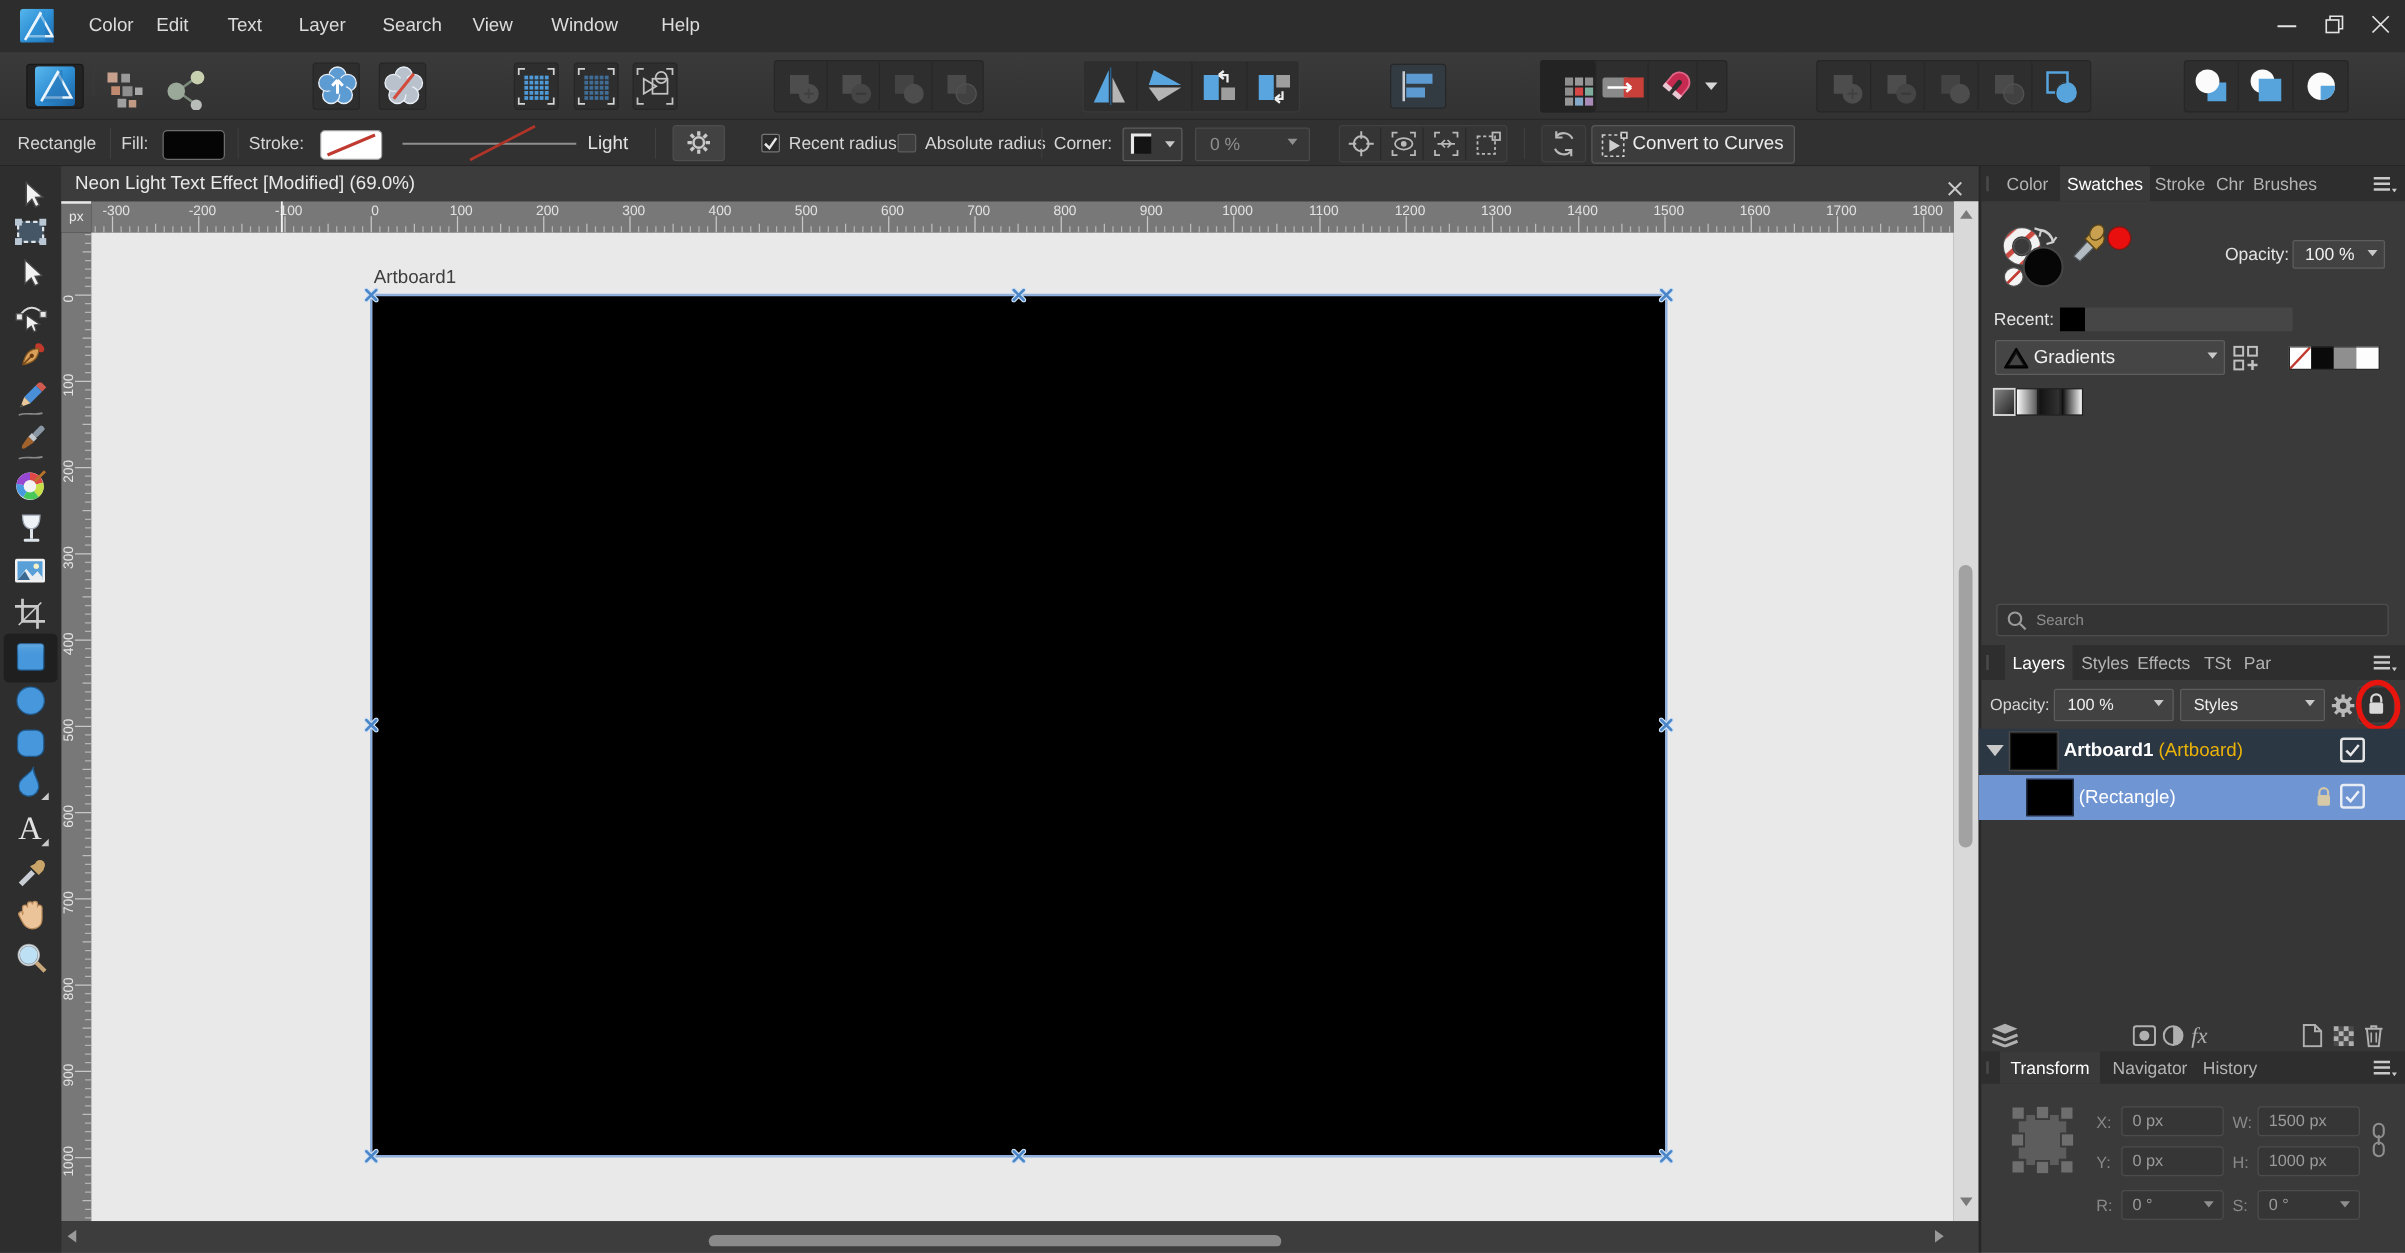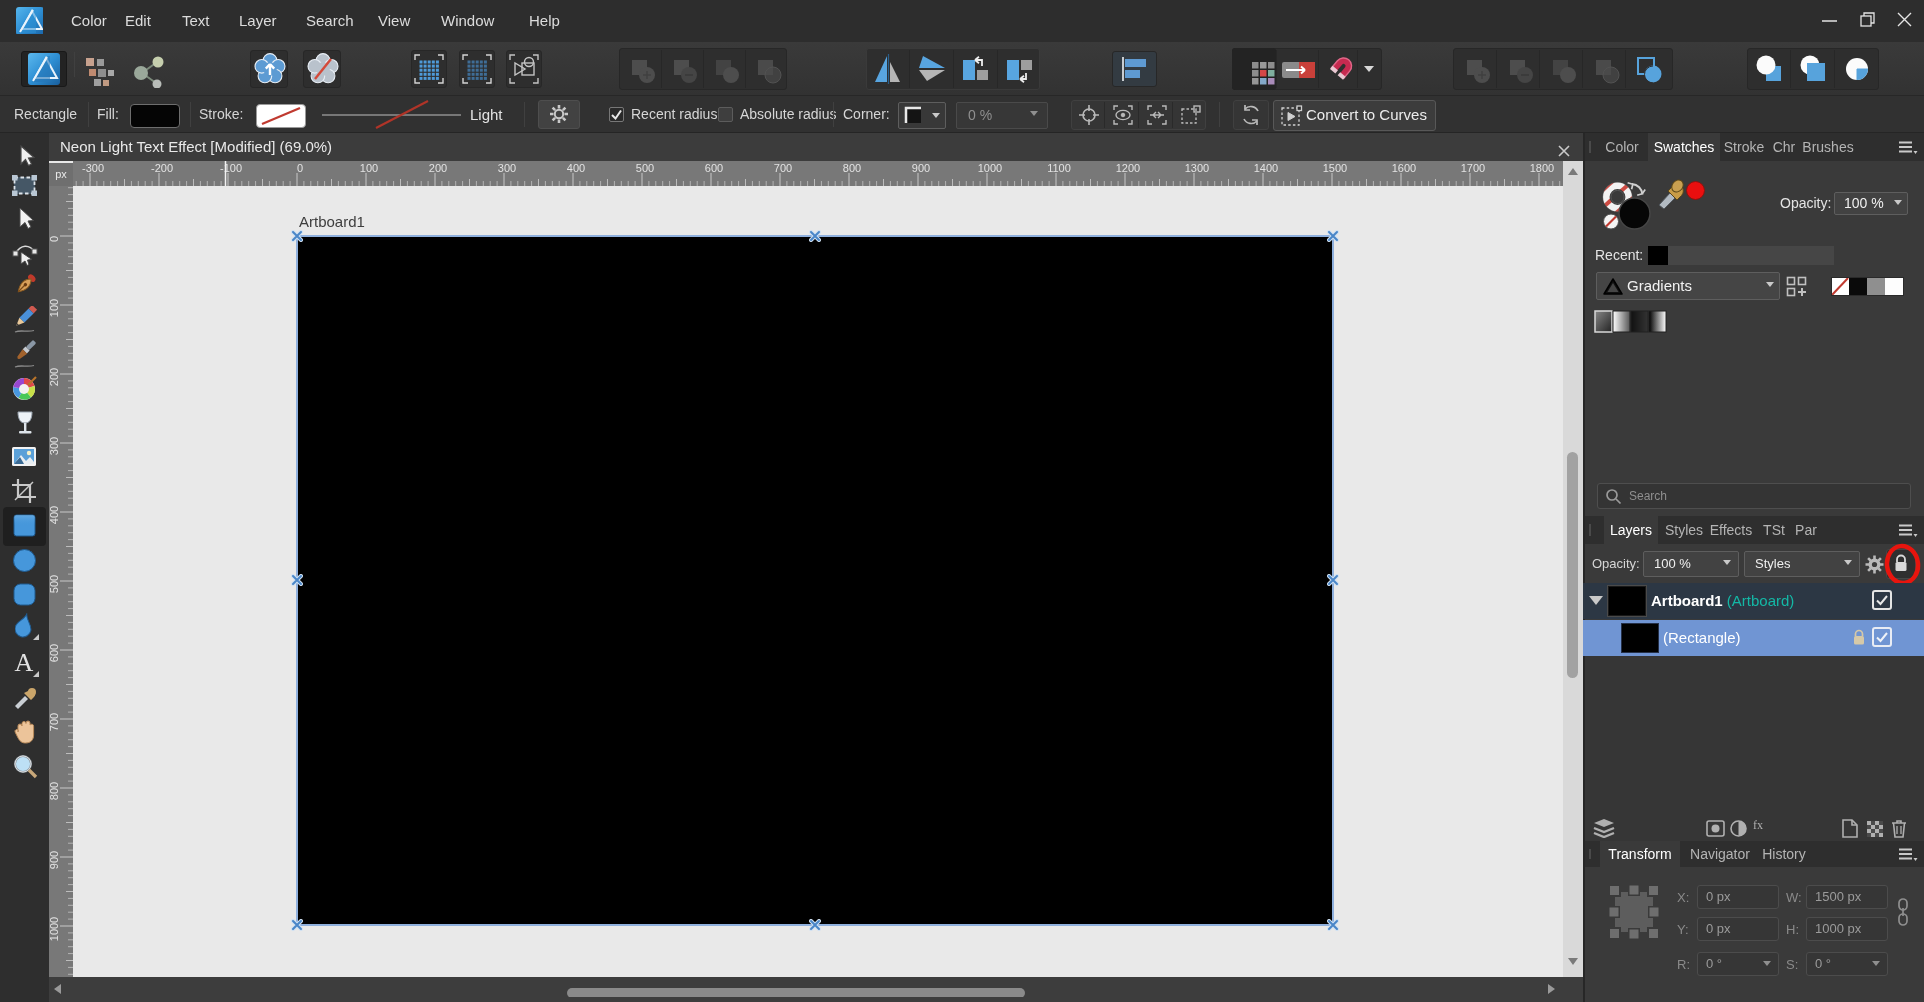--- a/index.html
+++ b/index.html
@@ -1012,21 +1012,21 @@
 <svg class="abs" style="left:1893px;top:554px" width="16" height="20">
 <path d="M4 8 V5.5 a4 4 0 0 1 8 0 V8" fill="none" stroke="#d9d9d9" stroke-width="1.8"></path>
 <rect x="2.5" y="8" width="11" height="9" rx="1.5" fill="#d9d9d9"></rect>
   </svg>
 <svg class="abs" style="left:1883px;top:543px" width="40" height="44">
 <ellipse cx="19.5" cy="21.5" rx="15.5" ry="18.5" fill="none" stroke="#e8150e" stroke-width="4.5" transform="rotate(-7 19.5 21.5)"></ellipse>
   </svg>
 <div class="abs" style="left:1583px;top:583px;width:341px;height:36px;background:#2c3744"></div>
 <div class="abs" style="left:1589px;top:596px;width:0;height:0;border-left:7px solid transparent;border-right:7px solid transparent;border-top:9px solid #c9c9c9"></div>
 <div class="abs" style="left:1608px;top:586px;width:38px;height:30px;background:#000;border:1px solid #191919;outline:1px solid #4a4a4a"></div>
-<div class="abs" style="left:1651px;top:583px;height:36px;line-height:36px;color:#fff;font-size:15px;font-weight:bold">Artboard1 <span style="font-weight:normal;color:#14b8a6">(Artboard)</span></div>
+<div class="abs" style="left:1651px;top:583px;height:36px;line-height:36px;color:#fff;font-size:15px;font-weight:bold">Artboard1 <span style="font-weight:normal;color:#eab308">(Artboard)</span></div>
 <div class="abs" style="left:1872px;top:590px;width:20px;height:20px;border:2px solid #e4e4e4;border-radius:3px"></div>
 <svg class="abs" style="left:1874px;top:592px" width="16" height="16">
     <path d="M3 8.5 L6.5 12 L13 4" stroke="#e8e8e8" stroke-width="2" fill="none"></path>
   </svg>
 <div class="abs" style="left:1583px;top:620px;width:341px;height:36px;background:#7095d3"></div>
 <div class="abs" style="left:1621px;top:623px;width:38px;height:30px;background:#000;border:1px solid #253048"></div>
 <div class="abs" style="left:1663px;top:620px;height:36px;line-height:36px;color:#fff;font-size:15px">(Rectangle)</div>
 <svg class="abs" style="left:1851px;top:628px" width="16" height="20">
 <path d="M4.5 8 V6 a3.5 3.5 0 0 1 7 0 V8" fill="none" stroke="#d6c9a8" stroke-width="1.7"></path>
 <rect x="3" y="8" width="10" height="8.5" rx="1.5" fill="#d6c9a8"></rect>
@@ -1042,21 +1042,21 @@
     <path d="M2 15 L12 19 L22 15" fill="none" stroke="#b0b0b0" stroke-width="2.4"></path>
   </svg>
 <svg class="abs" style="left:1706px;top:820px" width="19" height="17">
     <rect x="1" y="1" width="17" height="15" rx="2" fill="none" stroke="#b0b0b0" stroke-width="1.6"></rect>
     <circle cx="9.5" cy="8.5" r="4" fill="#b0b0b0"></circle>
   </svg>
 <svg class="abs" style="left:1730px;top:820px" width="18" height="17">
     <circle cx="8.5" cy="8.5" r="7.5" fill="none" stroke="#b0b0b0" stroke-width="1.6"></circle>
     <path d="M8.5 1 A7.5 7.5 0 0 1 8.5 16 Z" fill="#b0b0b0"></path>
   </svg>
-<div class="abs" style="left:1753px;top:818px;color:#b0b0b0;font-size:12px;font-family:Liberation Serif,serif">fx</div>
+<div class="abs" style="left:1753px;top:818px;color:#b0b0b0;font-size:18px;font-style:italic;font-family:Liberation Serif,serif">fx</div>
 <svg class="abs" style="left:1842px;top:819px" width="16" height="19">
     <path d="M1 1 H10 L15 6 V18 H1 Z" fill="none" stroke="#b0b0b0" stroke-width="1.6"></path>
     <path d="M10 1 V6 H15" fill="none" stroke="#b0b0b0" stroke-width="1.6"></path>
   </svg>
 <svg class="abs" style="left:1866px;top:820px" width="18" height="17">
     <rect x="1" y="1" width="4" height="4" fill="#b0b0b0"></rect>
     <rect x="5" y="1" width="4" height="4" fill="#4a4a4a"></rect>
     <rect x="9" y="1" width="4" height="4" fill="#b0b0b0"></rect>
     <rect x="13" y="1" width="4" height="4" fill="#4a4a4a"></rect>
     <rect x="1" y="5" width="4" height="4" fill="#4a4a4a"></rect>

